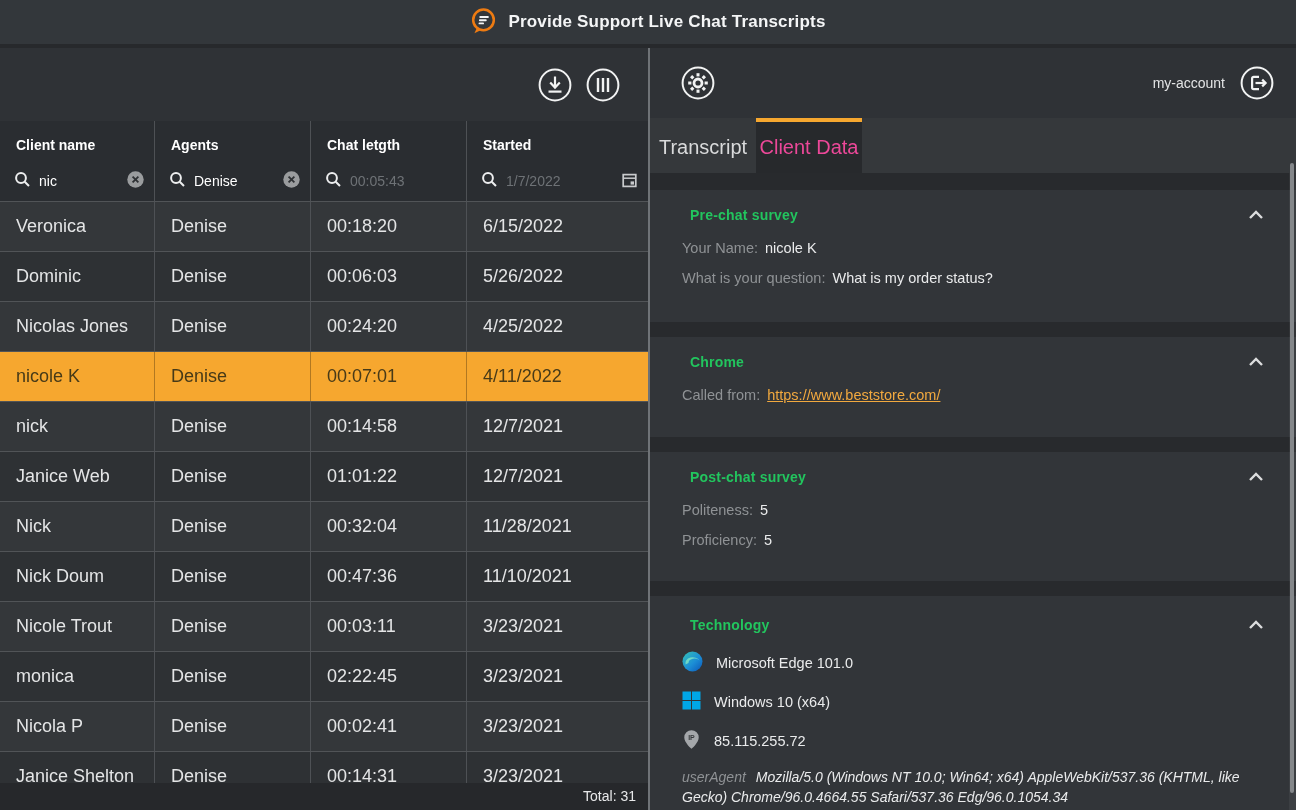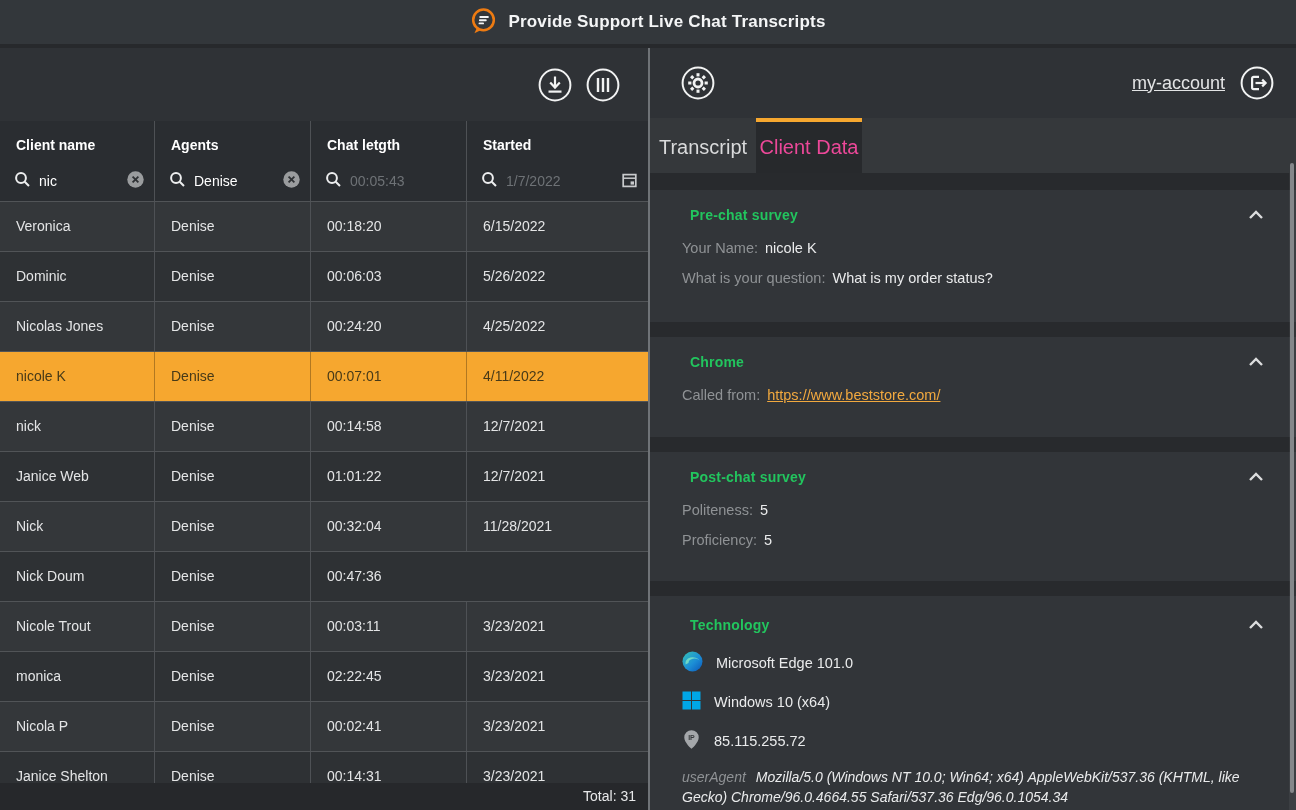--- a/index.html
+++ b/index.html
@@ -29,37 +29,37 @@
   .th:last-child{border-right:none;}
   .th-label{height:40px;line-height:48px;padding-left:16px;font-weight:bold;font-size:14px;color:#FFFFFF;}
   .th-filter{height:40px;display:flex;align-items:center;gap:9px;padding:0 10px 0 14px;box-sizing:border-box;}
   .th-filter input{flex:1;min-width:0;background:transparent;border:none;outline:none;
                    color:#FFFFFF;font-size:14px;font-family:inherit;padding:0;}
   .th-filter input::placeholder{color:#6E7276;opacity:1;}
 
   
   .trow{display:grid;grid-template-columns:155px 156px 156px 181px;height:50px;
         background:#34373A;border-top:1px solid #515457;box-sizing:border-box;
-        color:#E4E5E6;font-size:14px;cursor:pointer;}
+        color:#E4E5E6;font-size:18px;cursor:pointer;}
   .trow.alt{background:#2E3134;}
   .trow.selected{background:#F6A72F;color:#473A18;}
   .tcell{line-height:48px;padding-left:16px;border-right:1px solid #4E5155;
          box-sizing:border-box;overflow:hidden;white-space:nowrap;}
   .tcell:last-child{border-right:none;}
   .trow.selected .tcell{border-right-color:rgba(0,0,0,0.28);}
 
   .tfoot{position:absolute;left:0;bottom:0;width:648px;height:27px;background:#26282B;
          color:#E8E9EA;font-size:14px;line-height:26px;text-align:right;
          padding-right:12px;box-sizing:border-box;z-index:5;}
 
   
   .rp-toolbar{height:70px;background:#2F3236;display:flex;align-items:center;
               padding:0 22px 0 31px;box-sizing:border-box;}
   .rp-spacer{flex:1;}
-  .account-label{color:#E3E4E5;font-size:18px;margin-right:15px;cursor:pointer;text-decoration:underline;}
+  .account-label{color:#E3E4E5;font-size:14px;margin-right:15px;cursor:pointer;}
 
   
   .tabsbar{height:55px;background:#35383B;display:flex;}
   .tab{width:106px;text-align:center;font-size:20px;color:#D9DADB;line-height:50px;
        border-top:4px solid transparent;box-sizing:border-box;cursor:pointer;}
   .tab.active{background:#27292C;border-top-color:#F6A72F;color:#ec4899;}
 
   
   .content{margin-top:17px;display:flex;flex-direction:column;gap:15px;height:620px;}
   .sec{background:#323539;padding:14px 32px 0;box-sizing:border-box;flex:none;}
@@ -240,20 +240,21 @@
         <div class="trow">
           <div class="tcell">Nick</div>
           <div class="tcell">Denise</div>
           <div class="tcell">00:32:04</div>
           <div class="tcell">11/28/2021</div>
         </div>
         <div class="trow alt">
           <div class="tcell">Nick Doum</div>
           <div class="tcell">Denise</div>
           <div class="tcell">00:47:36</div>
+          <div class="tcell">11/10/2021</div>
         </div>
         <div class="trow">
           <div class="tcell">Nicole Trout</div>
           <div class="tcell">Denise</div>
           <div class="tcell">00:03:11</div>
           <div class="tcell">3/23/2021</div>
         </div>
         <div class="trow alt">
           <div class="tcell">monica</div>
           <div class="tcell">Denise</div>

